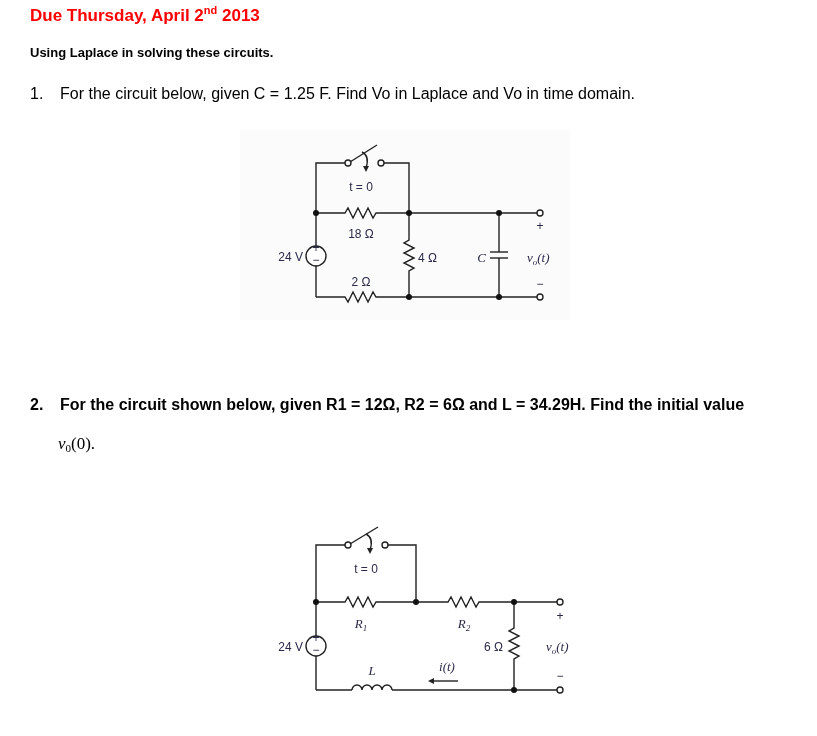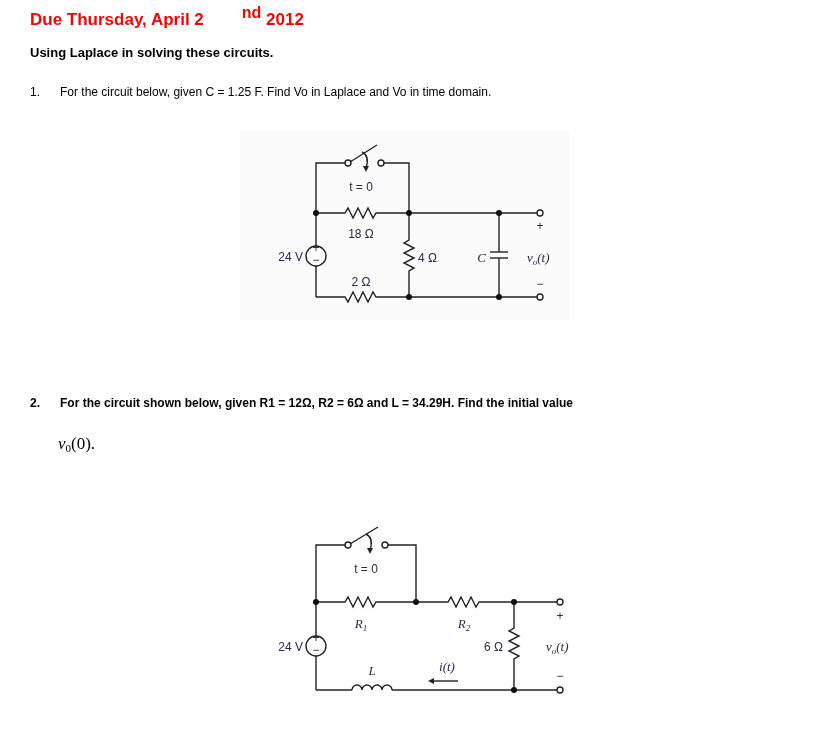--- a/index.html
+++ b/index.html
@@ -1,35 +1,35 @@
 <!DOCTYPE html>
 <html><head>
 <meta charset="utf-8">
 <style>
   html, body { margin: 0; padding: 0; background: #ffffff; }
   body { width: 817px; height: 736px; position: relative; overflow: hidden;
          font-family: "Liberation Sans", sans-serif; color: #000; }
-  .line { position: absolute; white-space: nowrap; font-size: 12px; }
+  .line { position: absolute; white-space: nowrap; font-size: 16px; }
   .due { left: 30px; top: 4px; color: #ff0000; font-weight: bold; font-size: 17px; }
-  .due sup { font-size: 16px; margin-left: 38px; }
+  .due sup { font-size: 11px; }
   .heading { left: 30px; top: 45px; font-weight: bold; font-size: 13px; }
   .q1 { left: 30px; top: 85px; }
   .q2 { left: 30px; top: 396px; font-weight: bold; }
   .q2b { left: 58px; top: 434px; font-family: Liberation Serif, serif; font-style: italic; font-size: 17px; }
   .q2b .sub { font-size: 11px; font-style: normal; vertical-align: -3px; }
   .q2b .paren { font-style: normal; }
   .num { display: inline-block; width: 30px; }
   svg.circuit { position: absolute; }
   .ctext { font-family: "Liberation Sans", sans-serif; font-size: 12px; fill: #2a2a4a; }
   .cital { font-family: "Liberation Serif", serif; font-style: italic; font-size: 13px; fill: #2a2a4a; }
 </style>
 </head>
 <body>
 
-<div class="line due"><span>Due Thursday, April 2</span><sup>nd</sup><span> 2012</span></div>
+<div class="line due"><span>Due Thursday, April 2</span><sup>nd</sup><span> 2013</span></div>
 
 <div class="line heading">Using Laplace in solving these circuits.</div>
 
 <div class="line q1"><span class="num">1.</span><span>For the circuit below, given C = 1.25 F. Find Vo in Laplace and Vo in time domain.</span></div>
 
 <svg class="circuit" style="left:240px;top:130px;" width="330" height="190" viewBox="240 130 330 190">
   <rect x="240" y="130" width="330" height="190" fill="#fbfbfb"></rect>
   <g stroke="#222" stroke-width="1.4" fill="none">
 
     <polyline points="316,213 316,163 345,163"></polyline>

